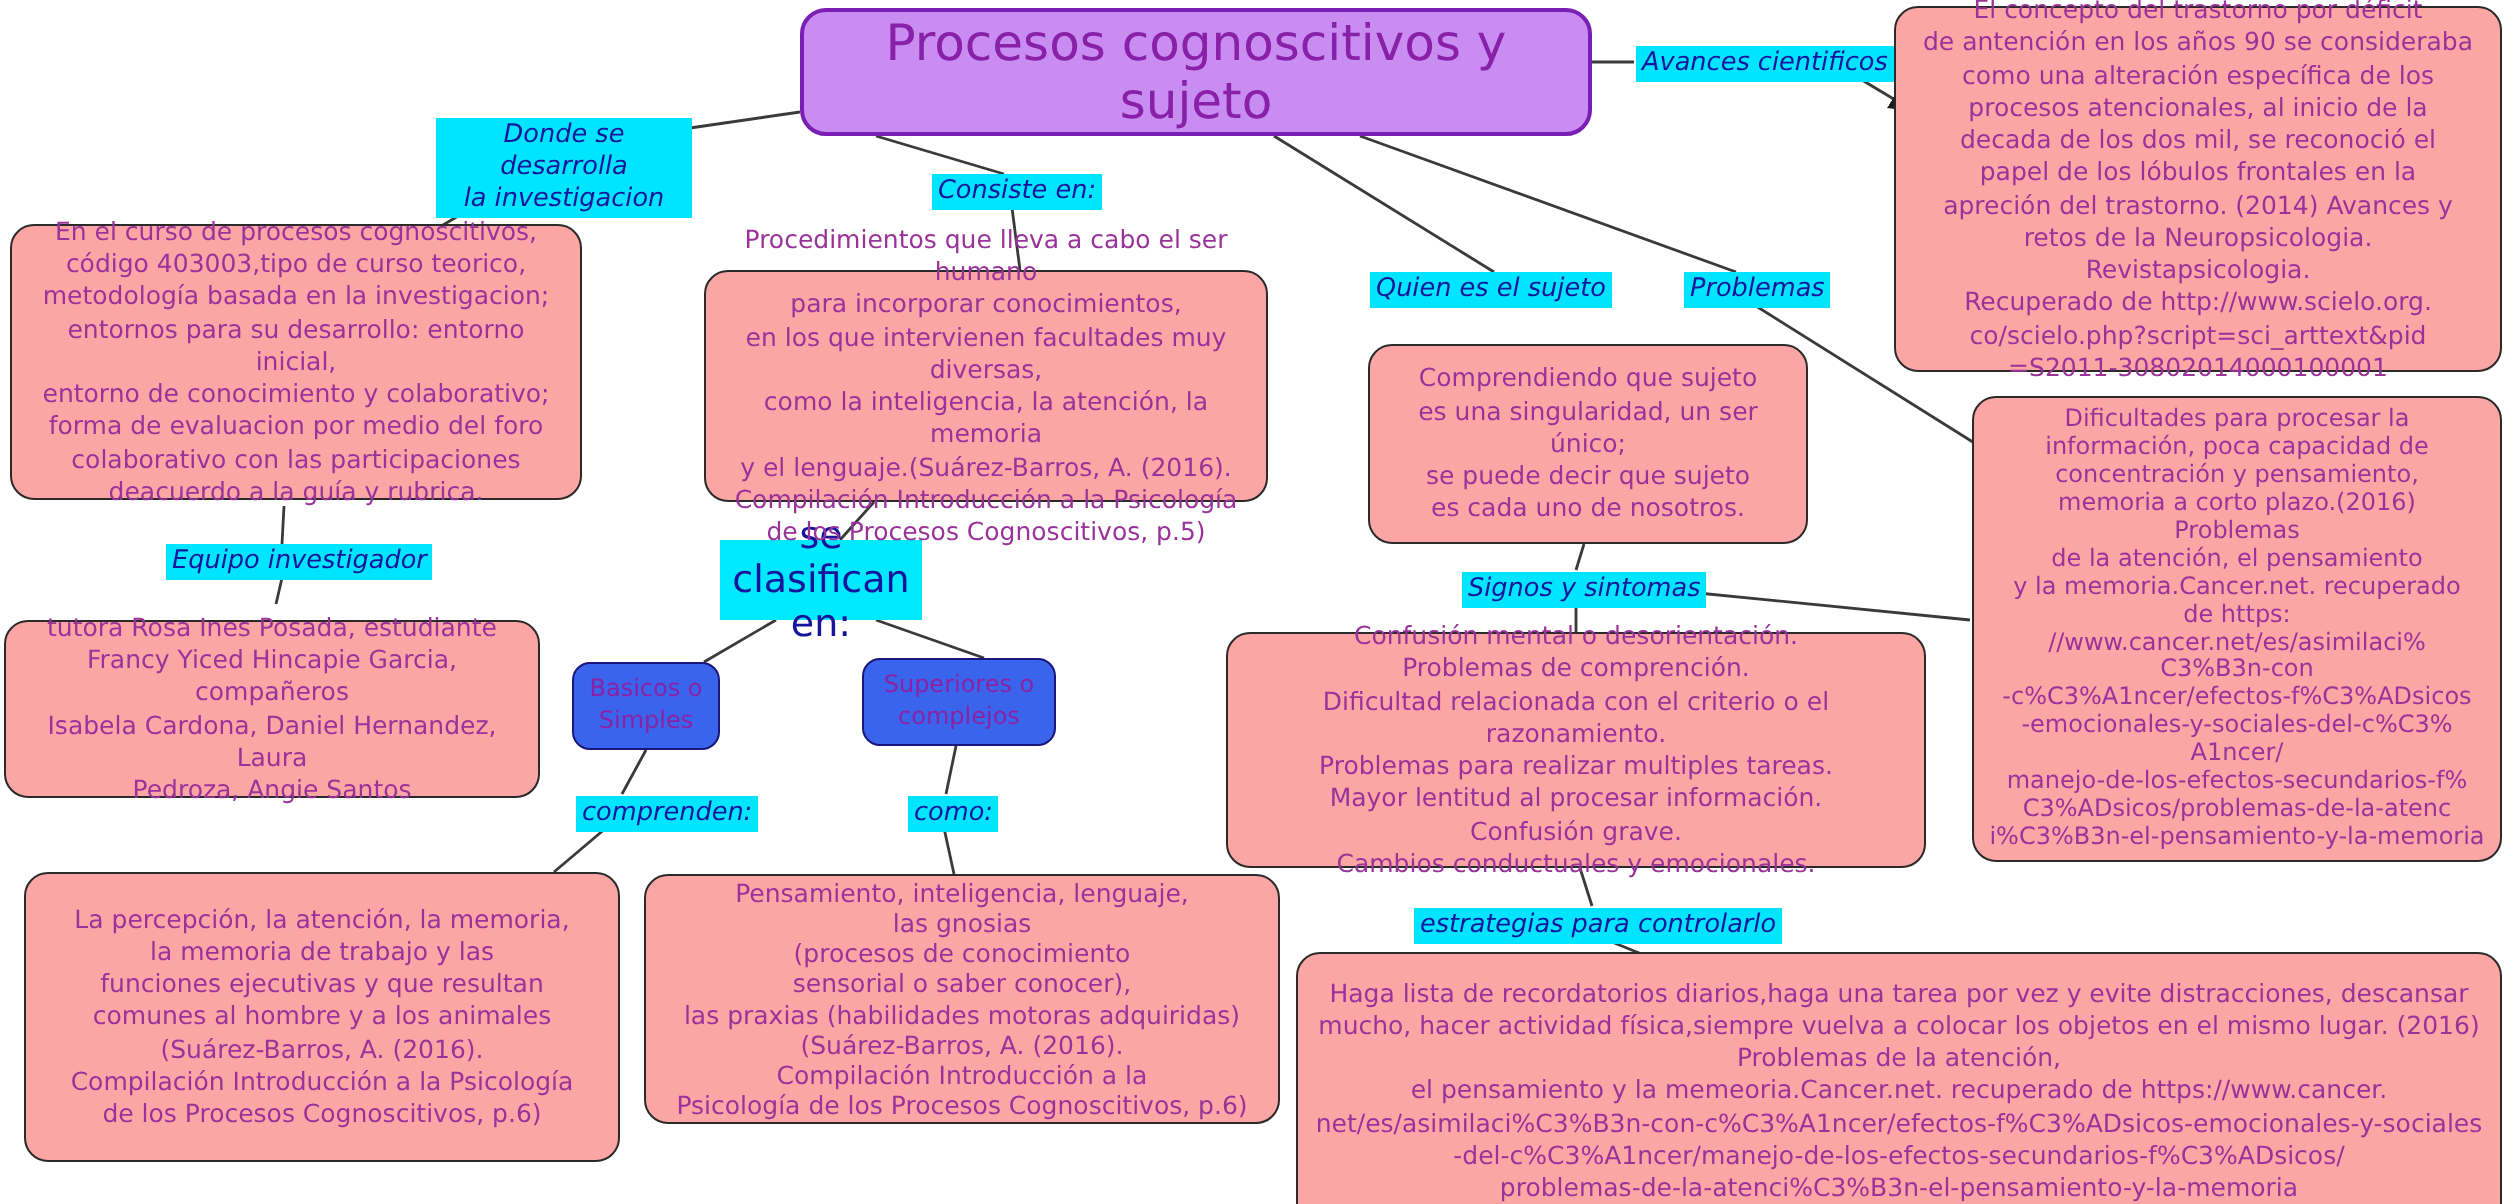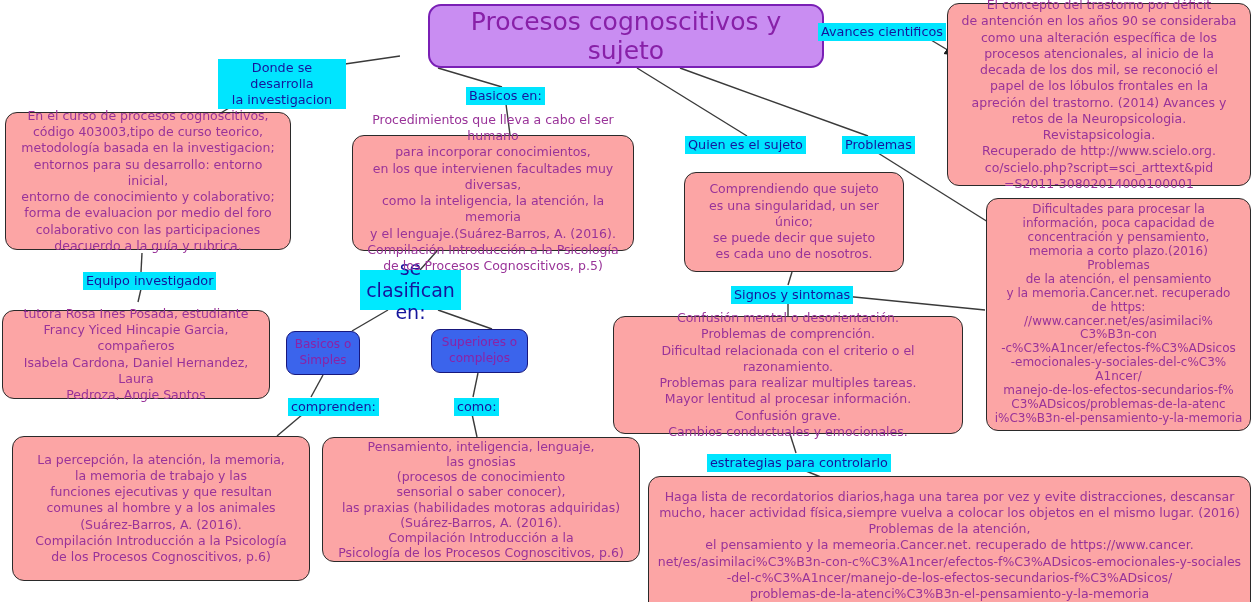--- a/index.html
+++ b/index.html
@@ -13,38 +13,38 @@
   
   .gbox{
     background:#fca5a5;border:1.6px solid #2a2a2a;border-radius:12px;
     color:#993399;font-size:12.5px;line-height:1.3;text-align:center;
     display:flex;align-items:center;justify-content:center;
     white-space:pre-line;padding:4px 6px;
   }
   
   .clabel{
     background:#00e5ff;color:#15159c;font-size:12.8px;line-height:1.25;
-    padding:1px 3px;text-align:center;white-space:pre-line;
+    padding:1px 3px;text-align:center;white-space:pre-line;font-style:italic;
   }
   
   .cyanbox{
     background:#00e9ff;color:#15159c;font-size:19px;
     display:flex;align-items:center;justify-content:center;text-align:center;
   }
   
   .bluebox{
     background:#3b64ec;border:1.8px solid #17177d;border-radius:9px;
     color:#8b22a5;font-size:12px;line-height:1.3;text-align:center;
     display:flex;align-items:center;justify-content:center;white-space:pre-line;
   }
   
   .titlebox{
     background:#c98df2;border:2px solid #7a1fb5;border-radius:13px;
     color:#8820a8;font-size:25px;
-    display:flex;align-items:center;justify-content:center;text-align:center;margin-left:28px;
+    display:flex;align-items:center;justify-content:center;text-align:center;
   }
   .dense{font-size:12px;line-height:1.16;}
 </style>
 </head>
 <body>
 
 <div id="canvas">
 
   <svg class="wires" width="1254" height="602">
     <defs>
@@ -74,21 +74,21 @@
     <line x1="985" y1="310" x2="844" y2="296"></line>
     <line x1="788" y1="303" x2="788" y2="316"></line>
     <line x1="790" y1="434" x2="796" y2="453"></line>
     <line x1="806" y1="471" x2="838" y2="484"></line>
   </svg>
 
   <div class="node titlebox" style="left:400px;top:4px;width:396px;height:64px">Procesos cognoscitivos y sujeto</div>
 
   <div class="clabel" style="left:218px;top:59px;width:128px">Donde se desarrolla
 la investigacion</div>
-  <div class="clabel" style="left:466px;top:87px">Basicos en:</div>
+  <div class="clabel" style="left:466px;top:87px">Consiste en:</div>
   <div class="clabel" style="left:818px;top:23px">Avances cientificos</div>
   <div class="clabel" style="left:685px;top:136px">Quien es el sujeto</div>
   <div class="clabel" style="left:842px;top:136px">Problemas</div>
   <div class="clabel" style="left:83px;top:272px">Equipo investigador</div>
   <div class="clabel" style="left:288px;top:398px">comprenden:</div>
   <div class="clabel" style="left:454px;top:398px">como:</div>
   <div class="clabel" style="left:731px;top:286px">Signos y sintomas</div>
   <div class="clabel" style="left:707px;top:454px">estrategias para controlarlo</div>
 
   <div class="node cyanbox" style="left:360px;top:270px;width:101px;height:40px">se clasifican en:</div>

